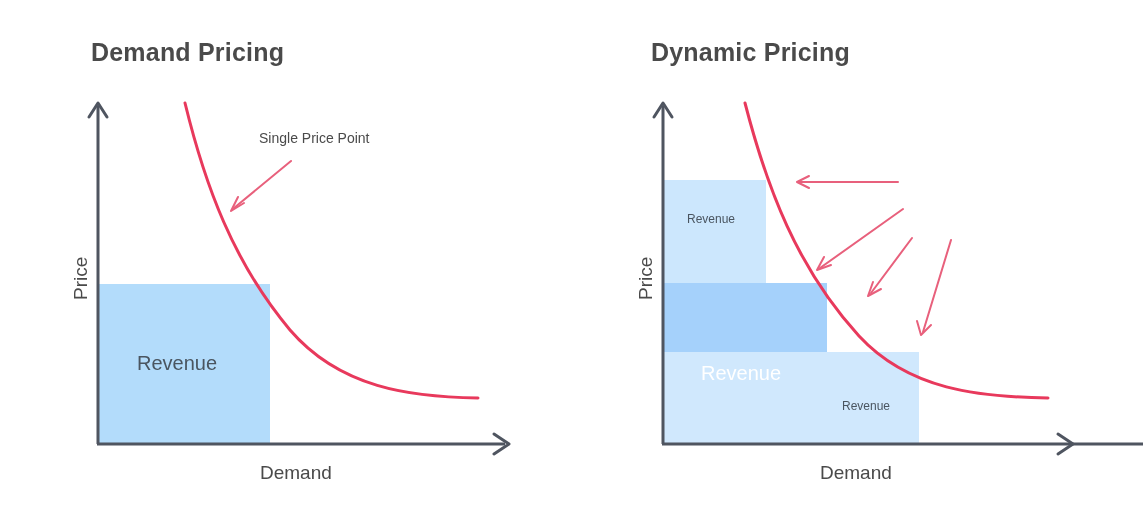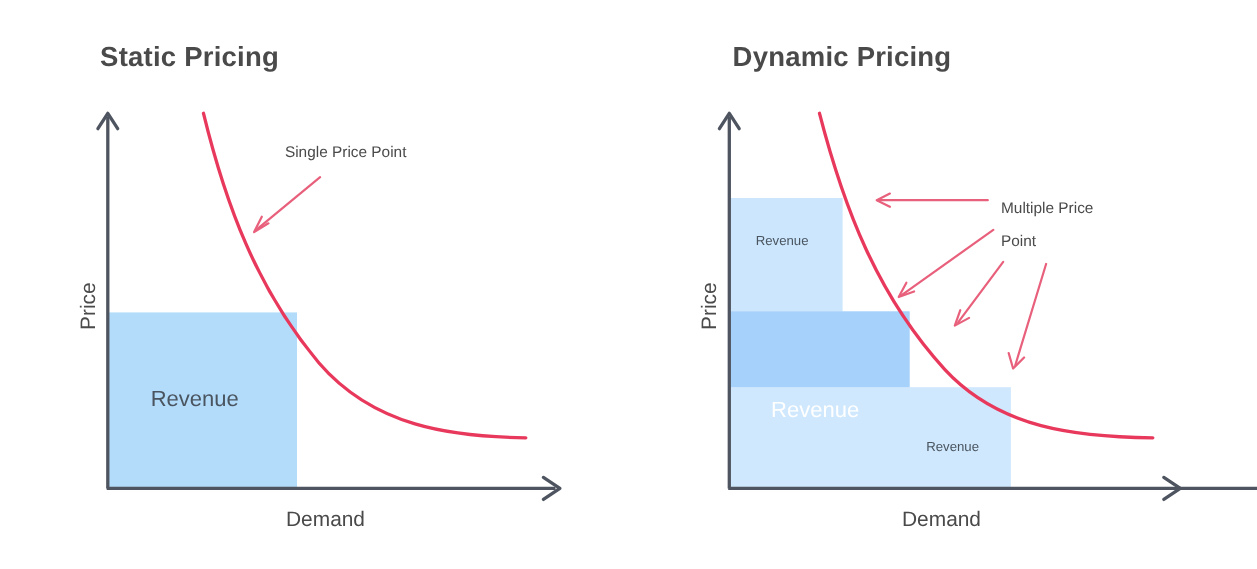--- a/index.html
+++ b/index.html
@@ -30,21 +30,21 @@
   .panel-title {
     position: absolute;
     top: 38px;
     font-size: 25px;
     font-weight: bold;
     color: #4a4a4a;
     letter-spacing: 0.2px;
     white-space: nowrap;
   }
   #title-static { left: 91px; }
-  #title-dynamic { left: 80px; margin-left: 15px; }
+  #title-dynamic { left: 80px; }
 
   .axis-label {
     position: absolute;
     color: #4a4a4a;
     font-size: 19px;
     white-space: nowrap;
   }
   .axis-label-y {
     transform: rotate(-90deg);
     transform-origin: left top;
@@ -79,21 +79,21 @@
                 stroke-linecap: round; stroke-linejoin: round; }
   .rev-rect { stroke: none; }
 </style>
 </head>
 <body>
 
 <div class="stage">
 
   <div class="panel" id="panel-static">
 
-    <div class="panel-title" id="title-static">Static Pricing</div>
+    <div class="panel-title" id="title-static">Demand Pricing</div>
 
     <svg width="572" height="517">
 
       <rect class="rev-rect" x="99" y="284" width="171" height="160" fill="#b3dcfb"></rect>
 
       <line class="axis-line" x1="98" y1="444" x2="98" y2="106"></line>
       <polyline class="axis-head" points="89,117 98,103 107,117"></polyline>
 
       <line class="axis-line" x1="97" y1="444" x2="505" y2="444"></line>
       <polyline class="axis-head" points="494,434 509,444 494,454"></polyline>
@@ -143,21 +143,19 @@
       <line class="annot-line" x1="380" y1="240" x2="352" y2="332"></line>
       <polyline class="annot-head" points="360,325 350,335 346,321"></polyline>
     </svg>
 
     <div class="rev-label small" style="left:116px; top:212px;">Revenue</div>
 
     <div class="rev-label bigwhite" style="left:130px; top:362px;">Revenue</div>
 
     <div class="rev-label small" style="left:271px; top:399px;">Revenue</div>
 
-    <div class="annot-text" style="left:339px; top:174px;">Multiple Price
-Point</div>
 
     <div class="axis-label" style="left:249px; top:462px;">Demand</div>
 
     <div class="axis-label axis-label-y" style="left:64px; top:300px;">Price</div>
   </div>
 
 </div>
 
 </body></html>

